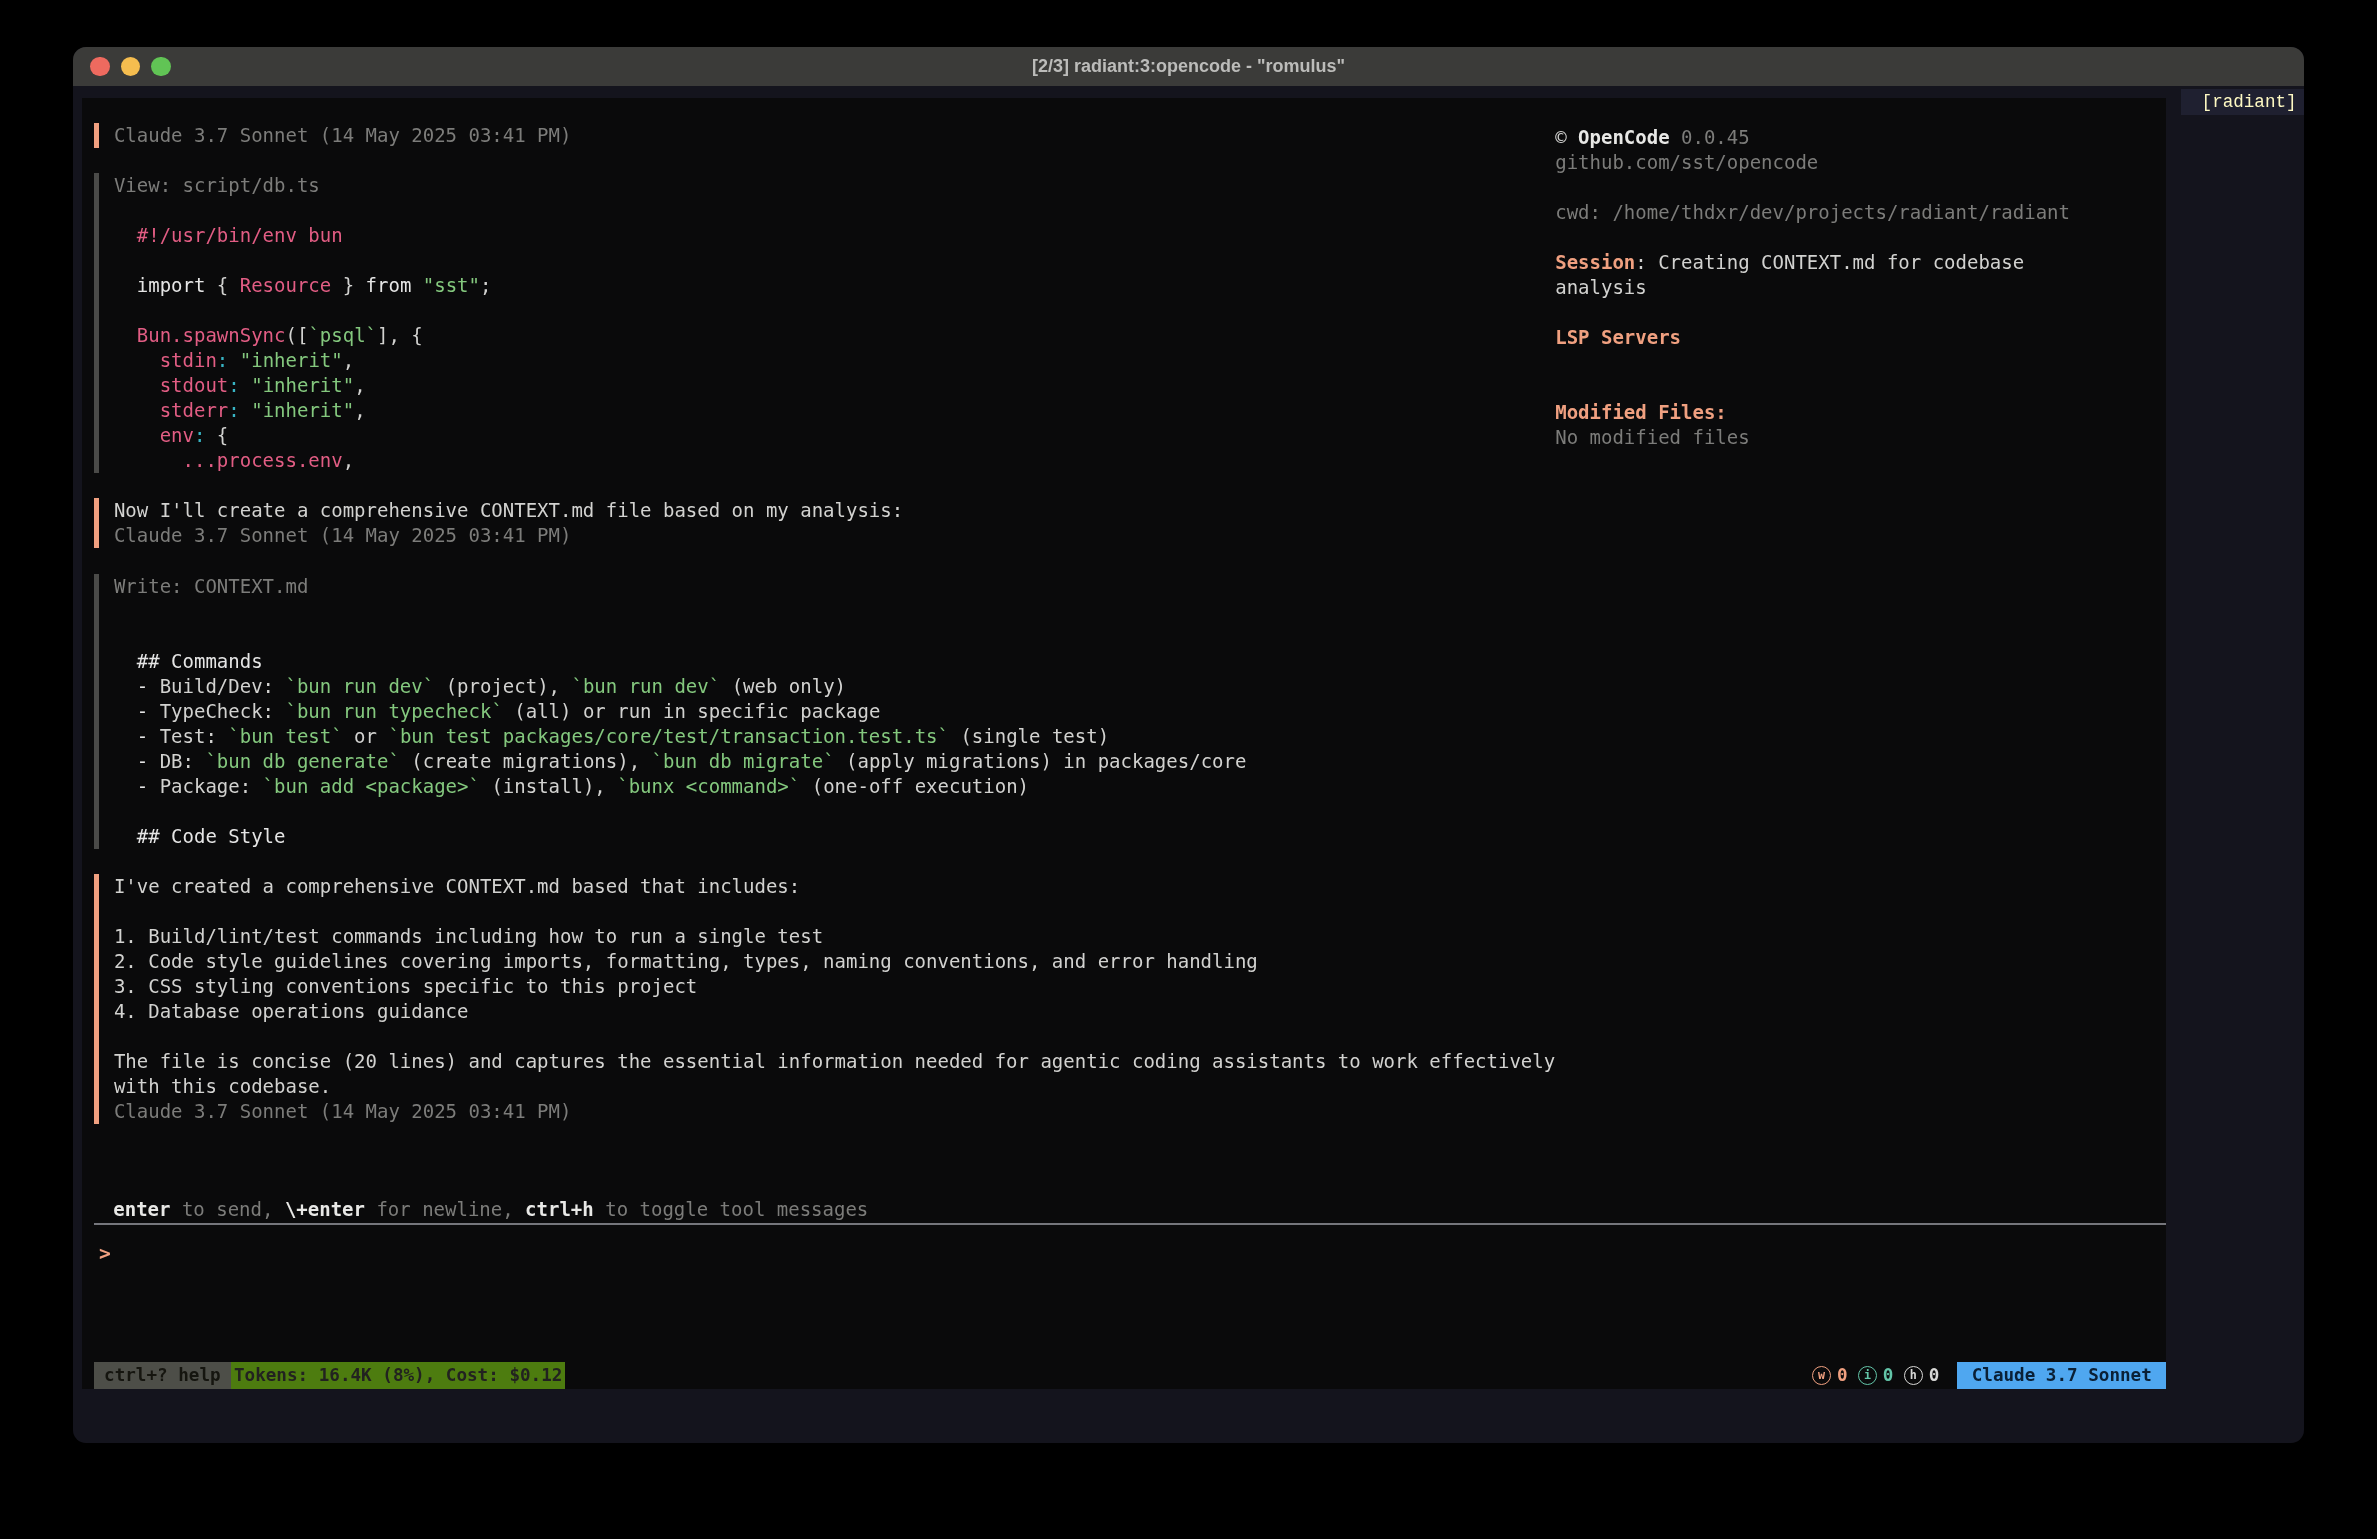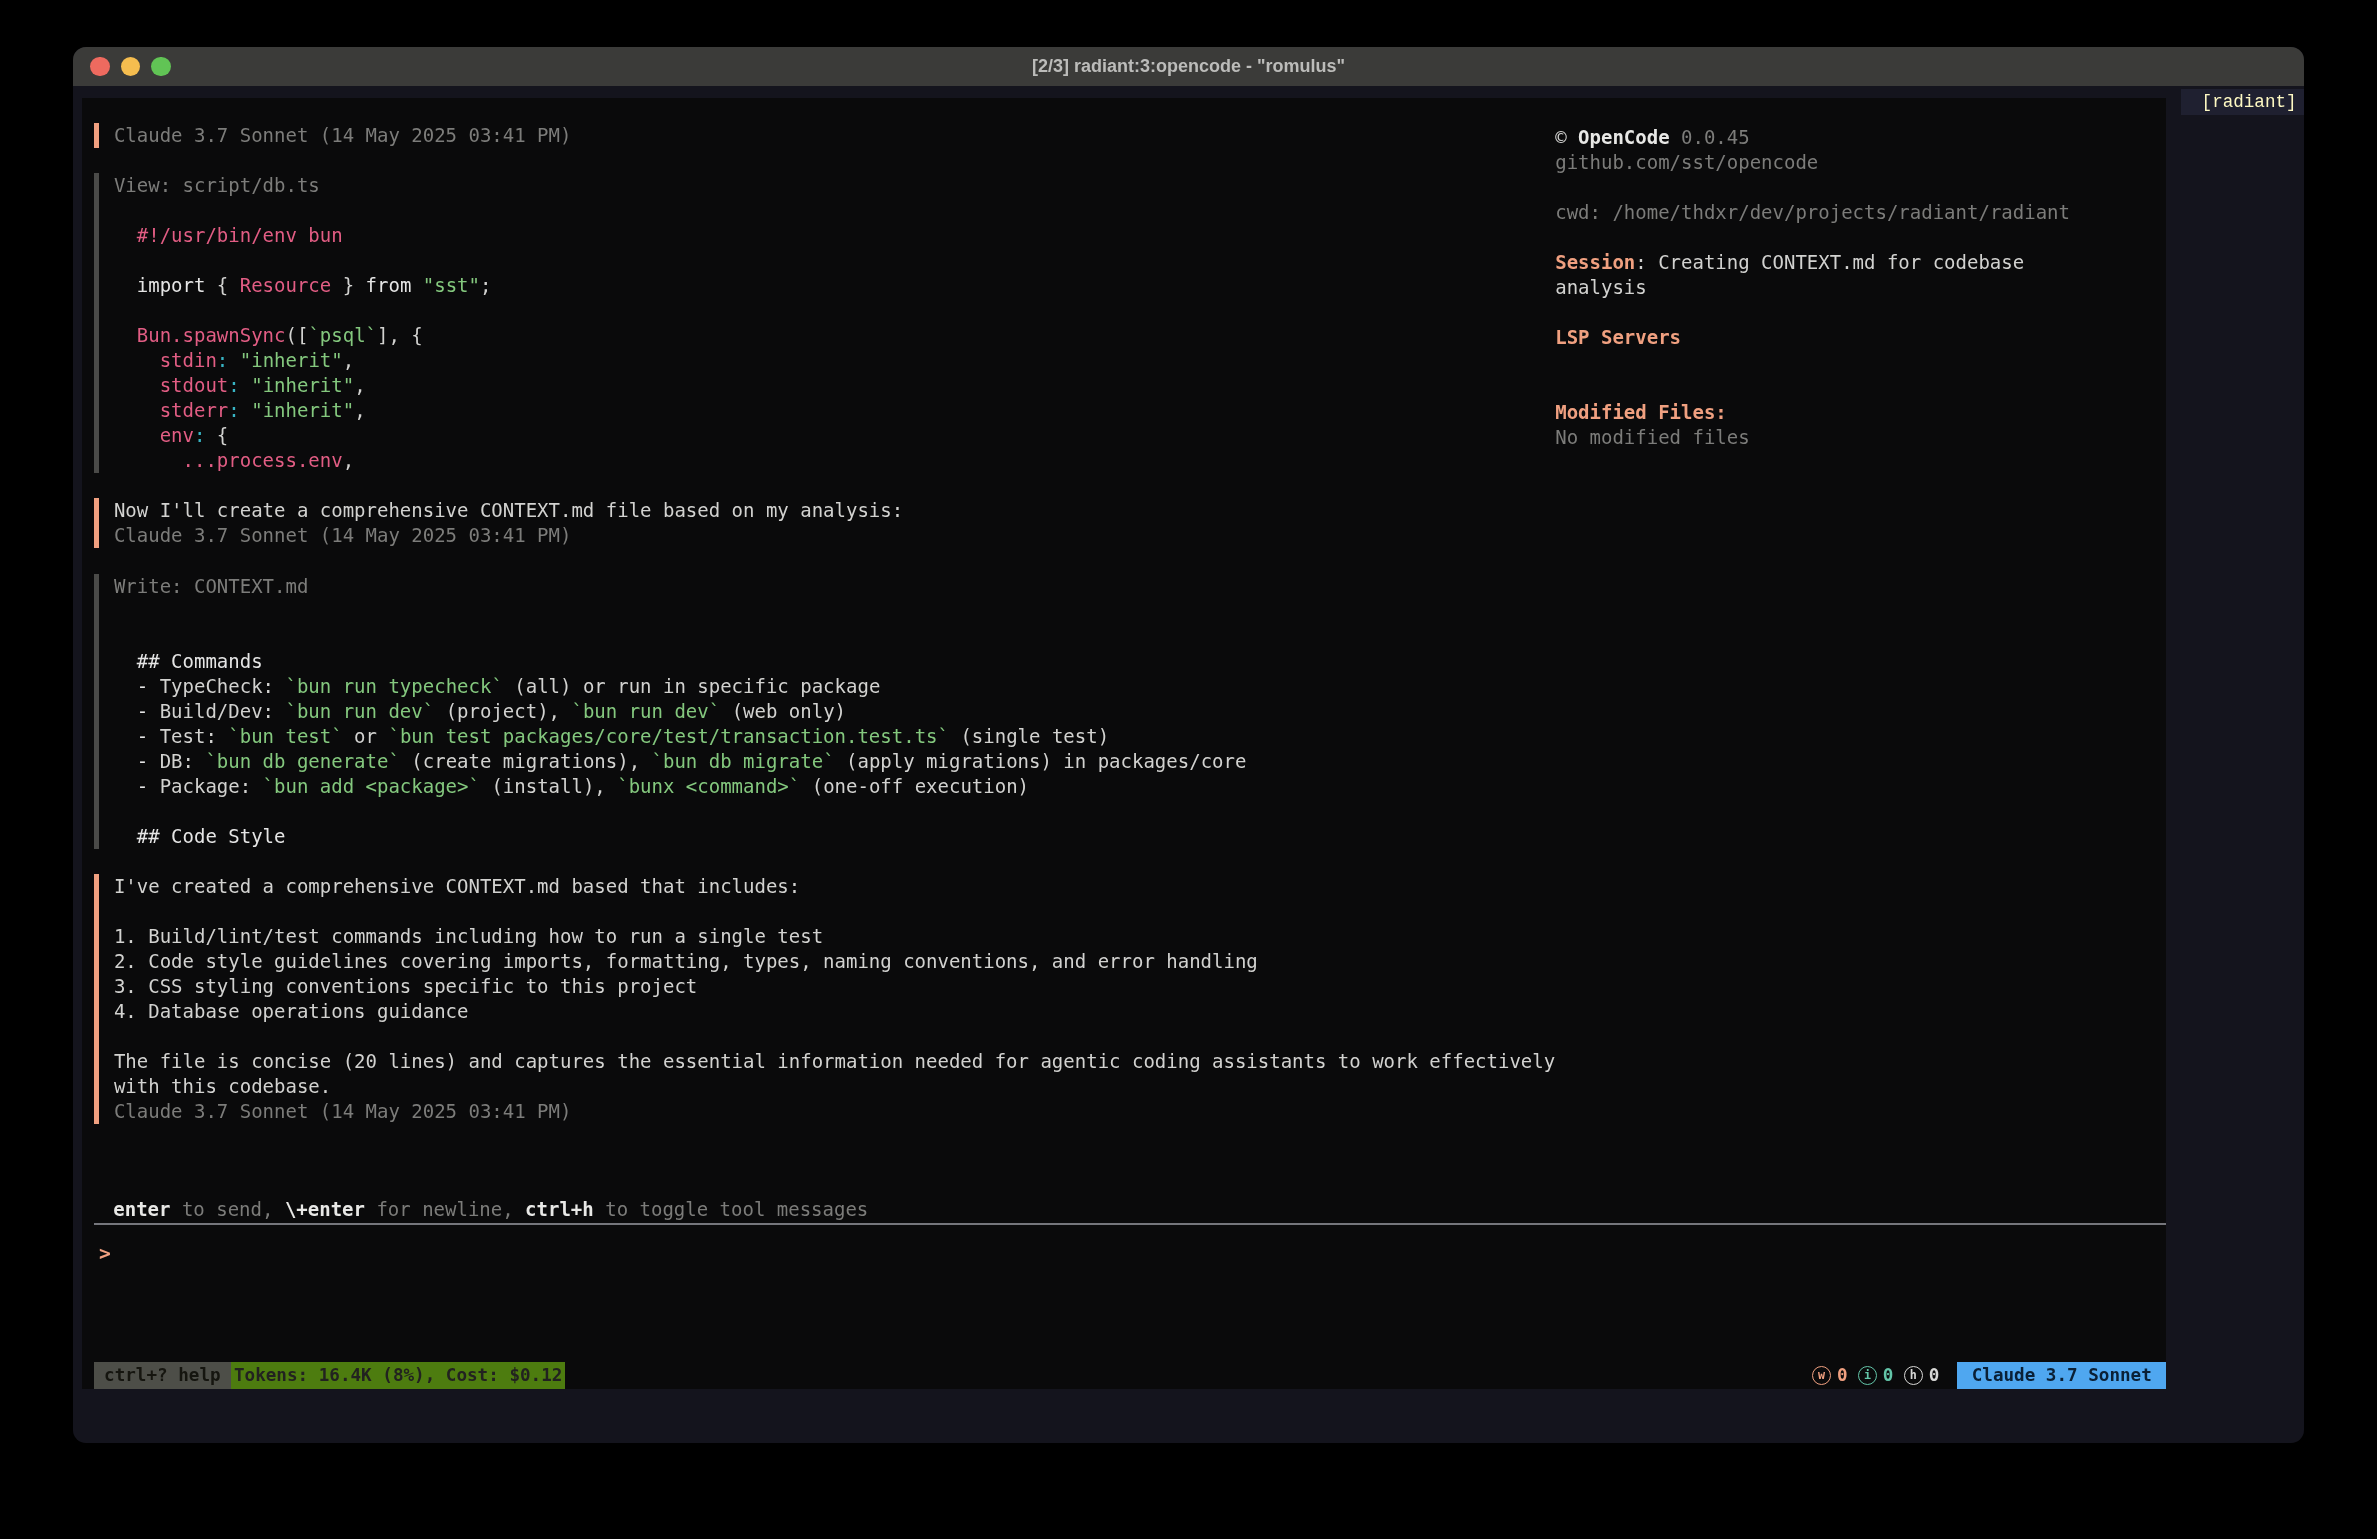--- a/index.html
+++ b/index.html
@@ -115,22 +115,22 @@
                 <div class="row"><span class="c-gray">Claude 3.7 Sonnet (14 May 2025 03:41 PM)</span></div>
               </div>
             </div>
             <div class="msg">
               <div class="bar bar-gray"></div>
               <div class="body">
                 <div class="row"><span class="c-gray">Write: CONTEXT.md</span></div>
                 <div class="row">&nbsp;</div>
                 <div class="row">&nbsp;</div>
                 <div class="row"><span class="c-blue">  ## Commands</span></div>
+                <div class="row"><span class="c-blue">  - </span><span class="c-white">Build/Dev: </span><span class="c-green">`bun run dev`</span><span class="c-white"> (project), </span><span class="c-green">`bun run dev`</span><span class="c-white"> (web only)</span></div>
                 <div class="row"><span class="c-blue">  - </span><span class="c-white">TypeCheck: </span><span class="c-green">`bun run typecheck`</span><span class="c-white"> (all) or run in specific package</span></div>
-                <div class="row"><span class="c-blue">  - </span><span class="c-white">Build/Dev: </span><span class="c-green">`bun run dev`</span><span class="c-white"> (project), </span><span class="c-green">`bun run dev`</span><span class="c-white"> (web only)</span></div>
                 <div class="row"><span class="c-blue">  - </span><span class="c-white">Test: </span><span class="c-green">`bun test`</span><span class="c-white"> or </span><span class="c-green">`bun test packages/core/test/transaction.test.ts`</span><span class="c-white"> (single test)</span></div>
                 <div class="row"><span class="c-blue">  - </span><span class="c-white">DB: </span><span class="c-green">`bun db generate`</span><span class="c-white"> (create migrations), </span><span class="c-green">`bun db migrate`</span><span class="c-white"> (apply migrations) in packages/core</span></div>
                 <div class="row"><span class="c-blue">  - </span><span class="c-white">Package: </span><span class="c-green">`bun add &lt;package&gt;`</span><span class="c-white"> (install), </span><span class="c-green">`bunx &lt;command&gt;`</span><span class="c-white"> (one-off execution)</span></div>
                 <div class="row">&nbsp;</div>
                 <div class="row"><span class="c-blue">  ## Code Style</span></div>
               </div>
             </div>
             <div class="msg">
               <div class="bar bar-orange"></div>
               <div class="body">

